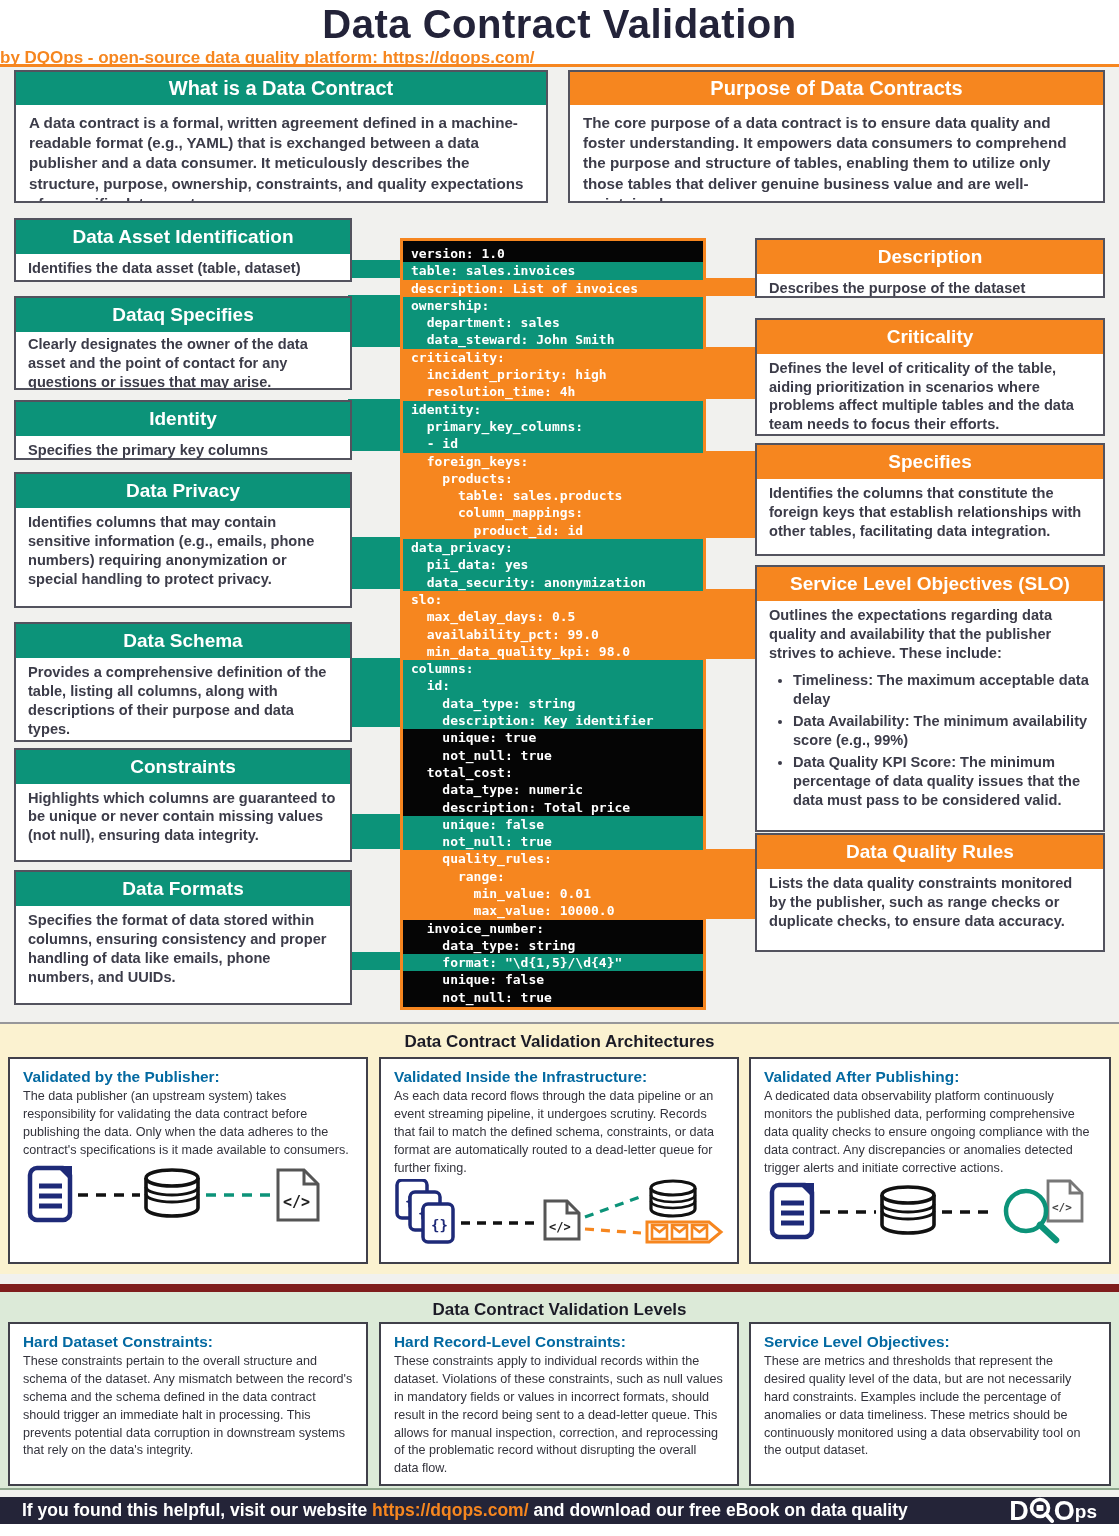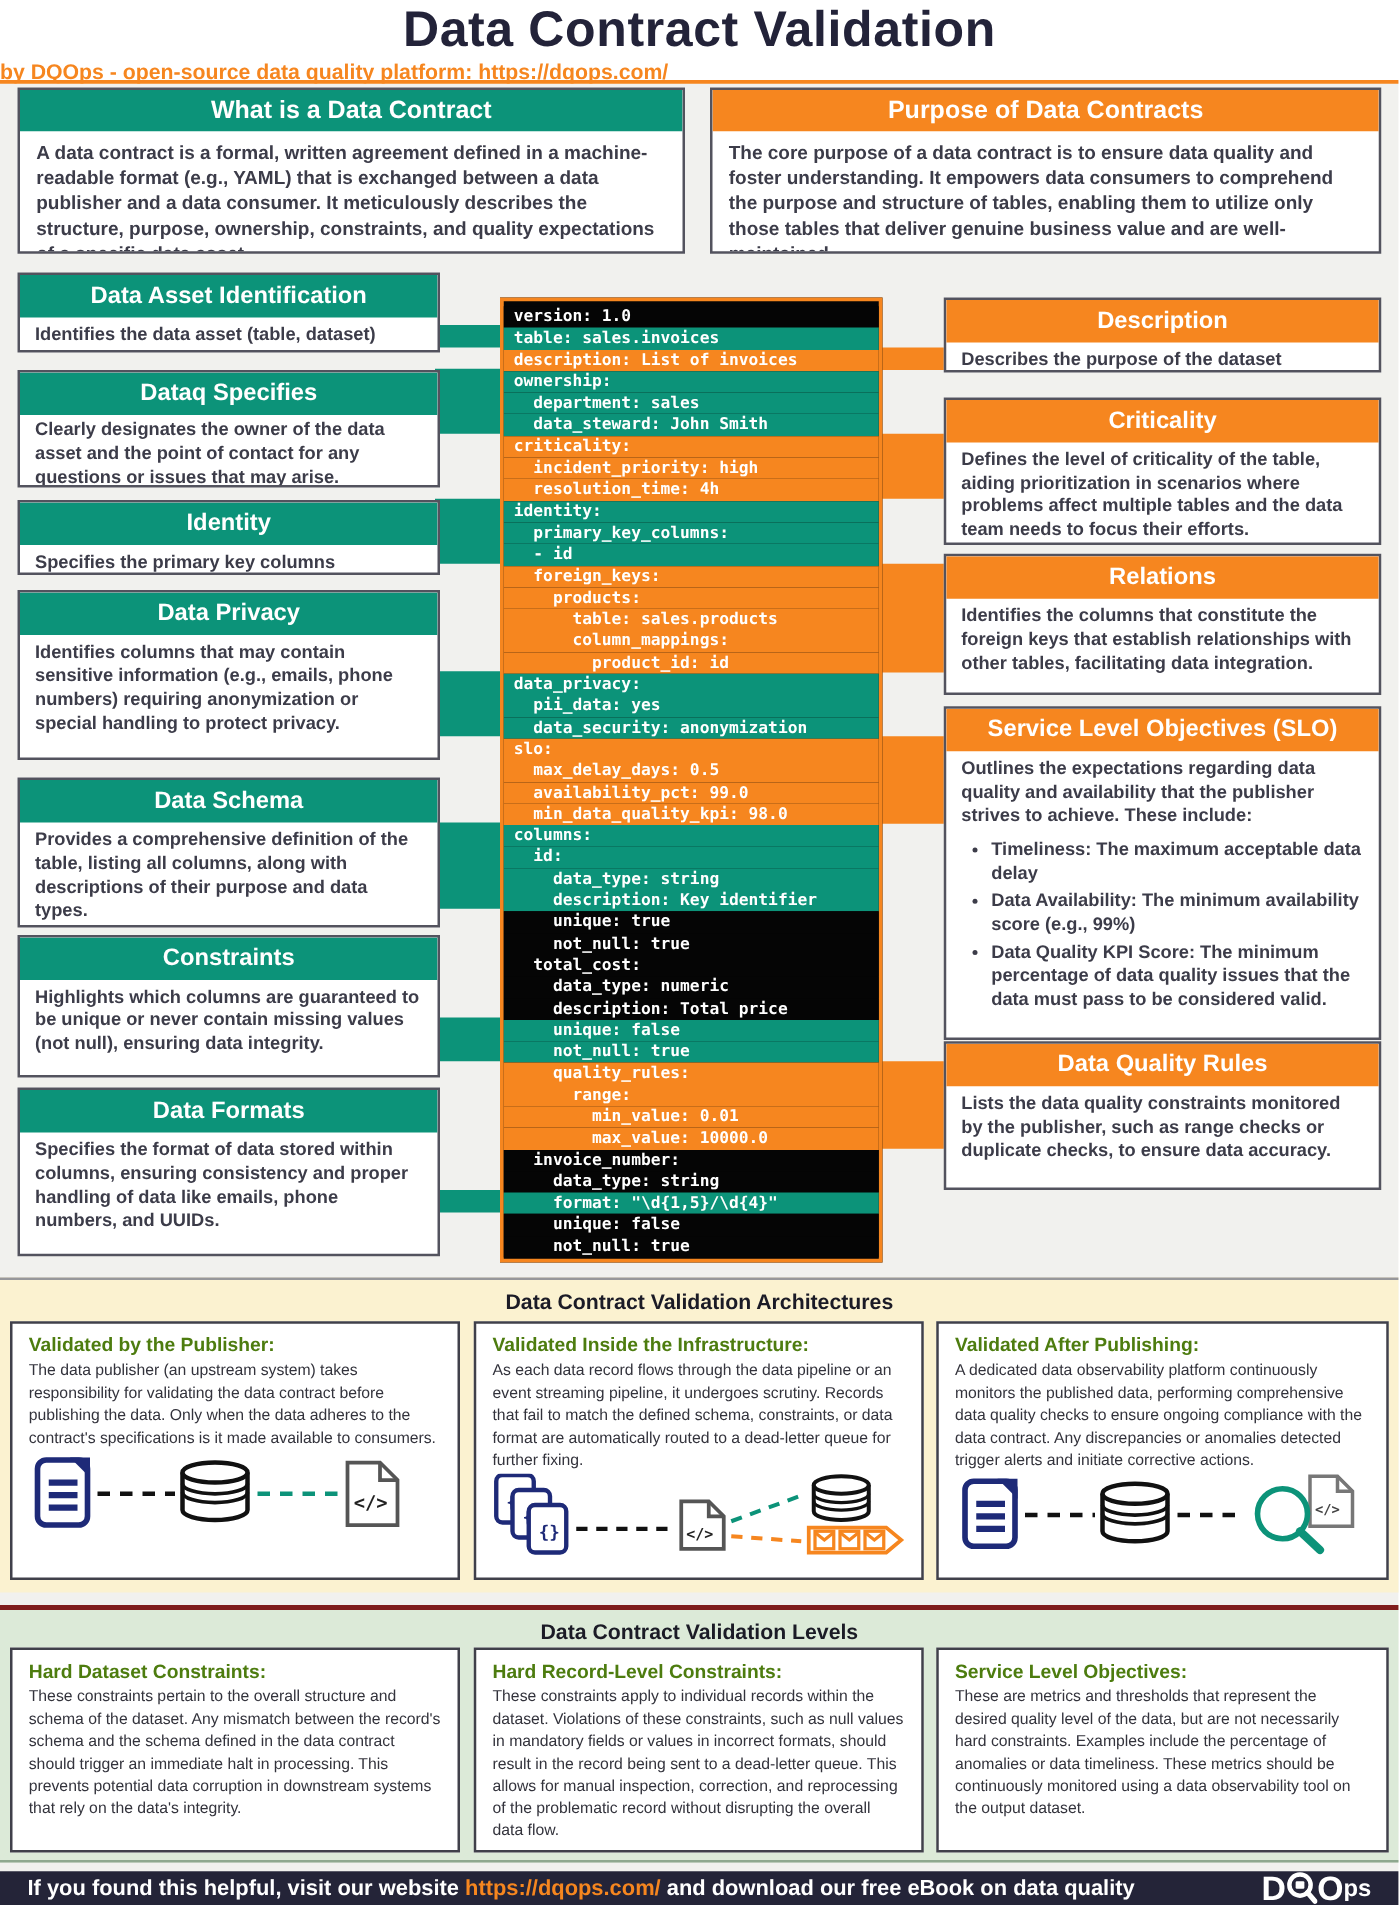--- a/index.html
+++ b/index.html
@@ -42,28 +42,28 @@
         border:3px solid #f6861f;box-sizing:border-box;padding-top:4px;z-index:3;}
   .cl{height:17.3px;line-height:17.3px;padding-left:8px;white-space:pre;
       font-family:"DejaVu Sans Mono",monospace;font-size:13px;font-weight:700;color:#ffffff;}
   .ck{background:#050505;}
   .ct{background:#0c9379;}
   .co{background:#f6861f;}
 
   
   .section{position:absolute;left:0;width:1119px;z-index:2;}
   .sec-arch{top:1022px;height:252px;background:#fbf2d0;border-top:2px solid #97979a;box-sizing:border-box;}
-  .sec-lvl{top:1284px;height:206px;background:#dcead8;border-top:4px solid #7f1d1d;border-bottom:2px solid #8fa88f;box-sizing:border-box;}
+  .sec-lvl{top:1284px;height:206px;background:#dcead8;border-top:8px solid #7f1d1d;border-bottom:2px solid #8fa88f;box-sizing:border-box;}
   .sec-title{position:absolute;top:8px;left:0;width:100%;text-align:center;
              font-size:17px;font-weight:800;color:#1b1b26;}
   .abox,.vbox{position:absolute;background:#fff;border:2px solid #40404a;box-sizing:border-box;overflow:hidden;}
   .abox{top:33px;height:207px;}
   .vbox{top:30px;height:164px;}
   .p1{left:8px;width:360px;}  .p2{left:379px;width:360px;}  .p3{left:749px;width:362px;}
-  .abox .ttl,.vbox .ttl{font-size:15.4px;font-weight:800;color:#4d7c0f;padding:9px 13px 2px;}
+  .abox .ttl,.vbox .ttl{font-size:15.4px;font-weight:800;color:#0369a1;padding:9px 13px 2px;}
   .abox .txt,.vbox .txt{padding:0 13px;font-size:12.6px;line-height:1.42;font-weight:500;color:#33333c;}
   .abox svg{display:block;margin:2px auto 0;}
 
   
   .footer{position:absolute;left:0;top:1497px;width:1119px;height:27px;background:#242438;
           display:flex;align-items:center;padding:0 22px;box-sizing:border-box;z-index:4;text-align:right;}
   .footer .ftext{color:#fff;font-size:17.5px;font-weight:600;white-space:pre;}
   .footer .furl{color:#f6861f;font-size:17.5px;font-weight:800;white-space:pre;}
   .logo{margin-left:auto;display:flex;align-items:flex-end;color:#fff;}
   .logo .ld{font-size:27px;font-weight:800;line-height:26px;}
@@ -135,21 +135,21 @@
 
   <div class="box rbox" style="top:238px;height:60px;">
     <div class="hdr orange">Description</div>
     <div class="bd">Describes the purpose of the dataset</div>
   </div>
   <div class="box rbox" style="top:318px;height:118px;">
     <div class="hdr orange">Criticality</div>
     <div class="bd" style="line-height:1.28;">Defines the level of criticality of the table, aiding prioritization in scenarios where problems affect multiple tables and the data team needs to focus their efforts.</div>
   </div>
   <div class="box rbox" style="top:443px;height:113px;">
-    <div class="hdr orange">Relations</div>
+    <div class="hdr orange">Specifies</div>
     <div class="bd">Identifies the columns that constitute the foreign keys that establish relationships with other tables, facilitating data integration.</div>
   </div>
   <div class="box rbox" style="top:565px;height:267px;">
     <div class="hdr orange">Service Level Objectives (SLO)</div>
     <div class="bd">
       <span>Outlines the expectations regarding data quality and availability that the publisher strives to achieve. These include:</span>
       <ul class="slo">
         <li><b>Timeliness:</b><span> The maximum acceptable data delay</span></li>
         <li><b>Data Availability:</b><span> The minimum availability score (e.g., 99%)</span></li>
         <li><b>Data Quality KPI Score:</b><span> The minimum percentage of data quality issues that the data must pass to be considered valid.</span></li>

